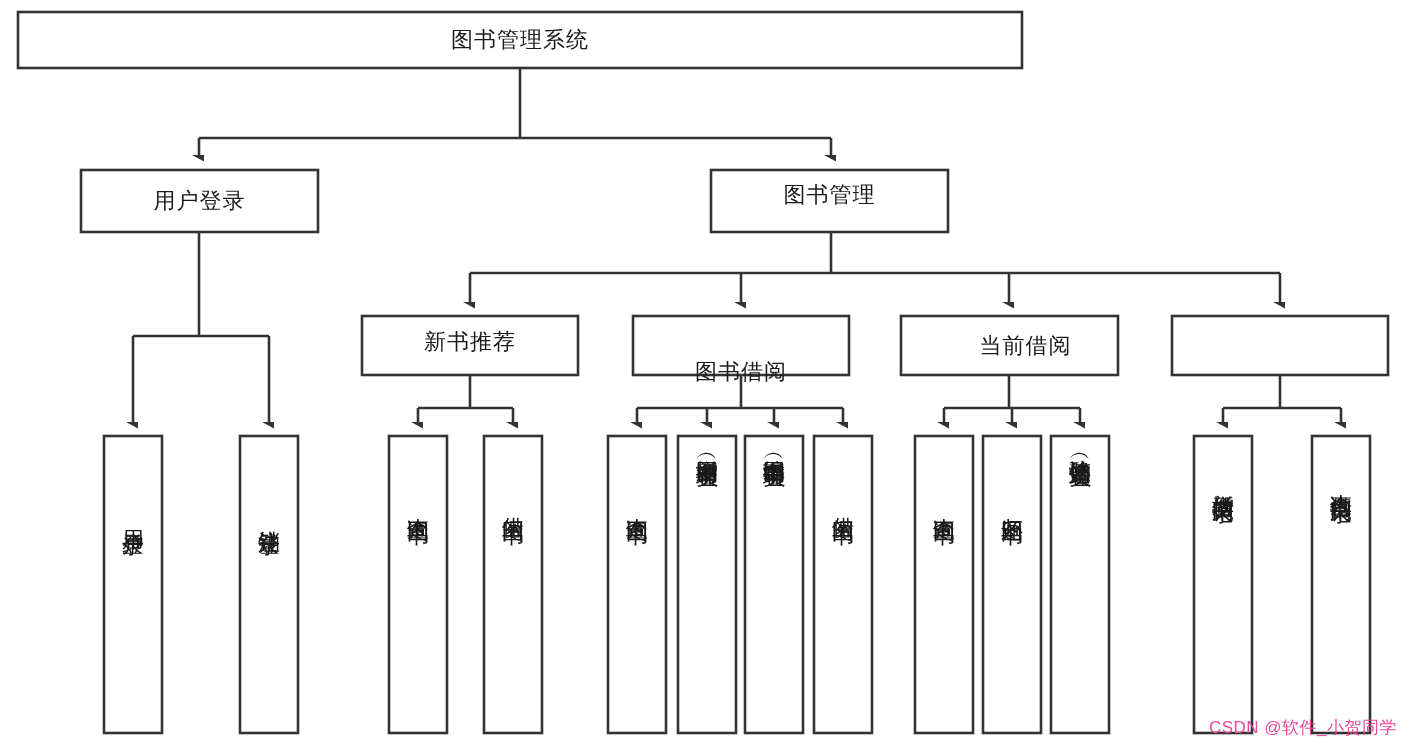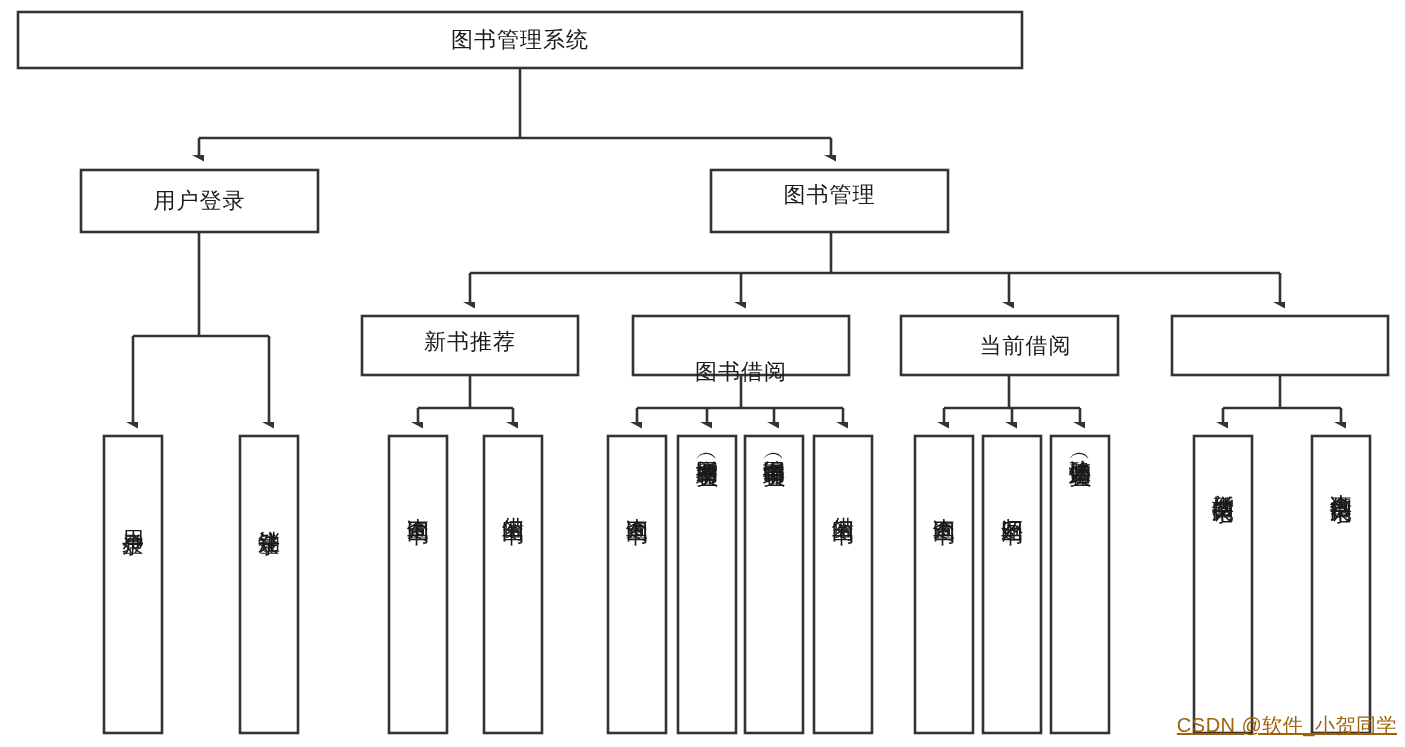--- a/index.html
+++ b/index.html
@@ -66,26 +66,25 @@
     font-size: 22px;
     color: #1a1a1a;
     letter-spacing: 1px;
     white-space: nowrap;
   }
   #watermark {
     position: absolute;
     right: 8px;
     bottom: 8px;
     font-family: "Liberation Sans", "DejaVu Sans", sans-serif;
-    font-size: 20px;
-    color: #a16207;
+    font-size: 17px;
+    color: #ec4899;
     letter-spacing: 0.5px;
     white-space: nowrap;
     pointer-events: none;
-    text-decoration: underline;
   }
 </style>
 </head>
 <body>
 
 <div id="diagram-root">
 
   <svg width="1405" height="747" viewBox="0 0 1405 747">
 
     <defs>

